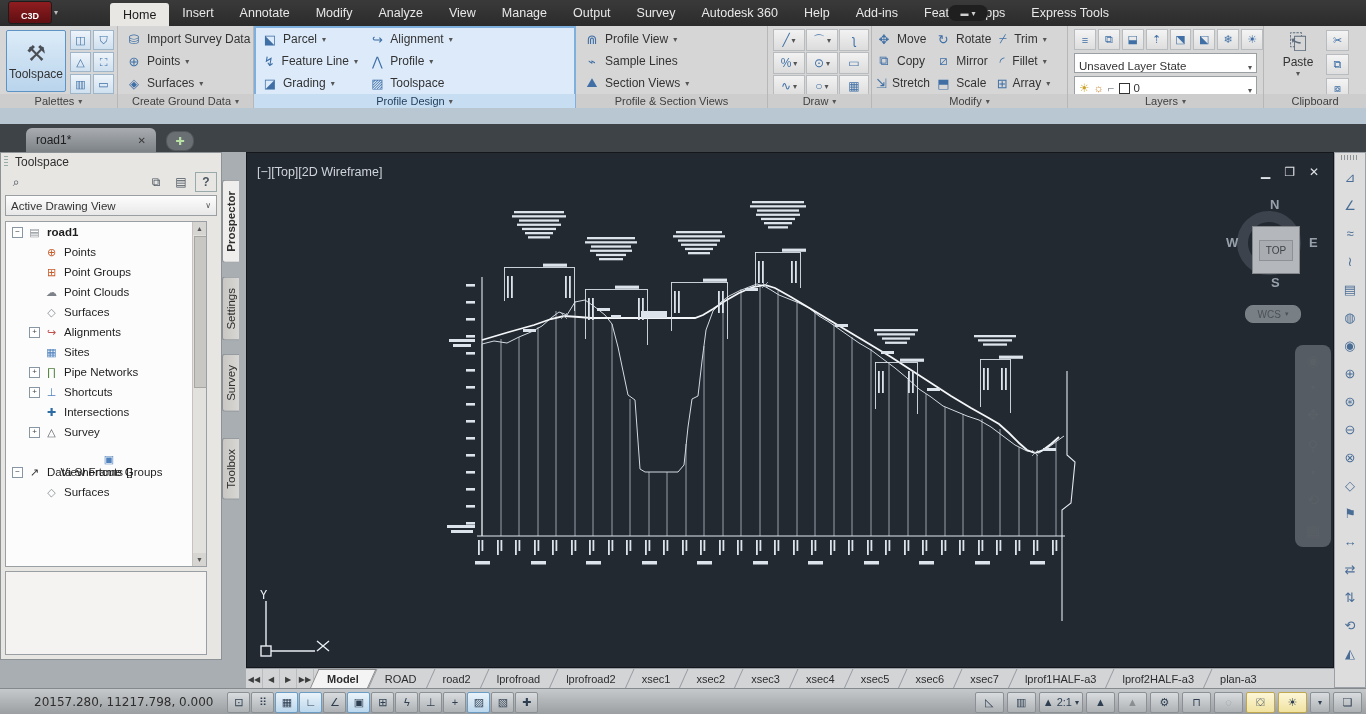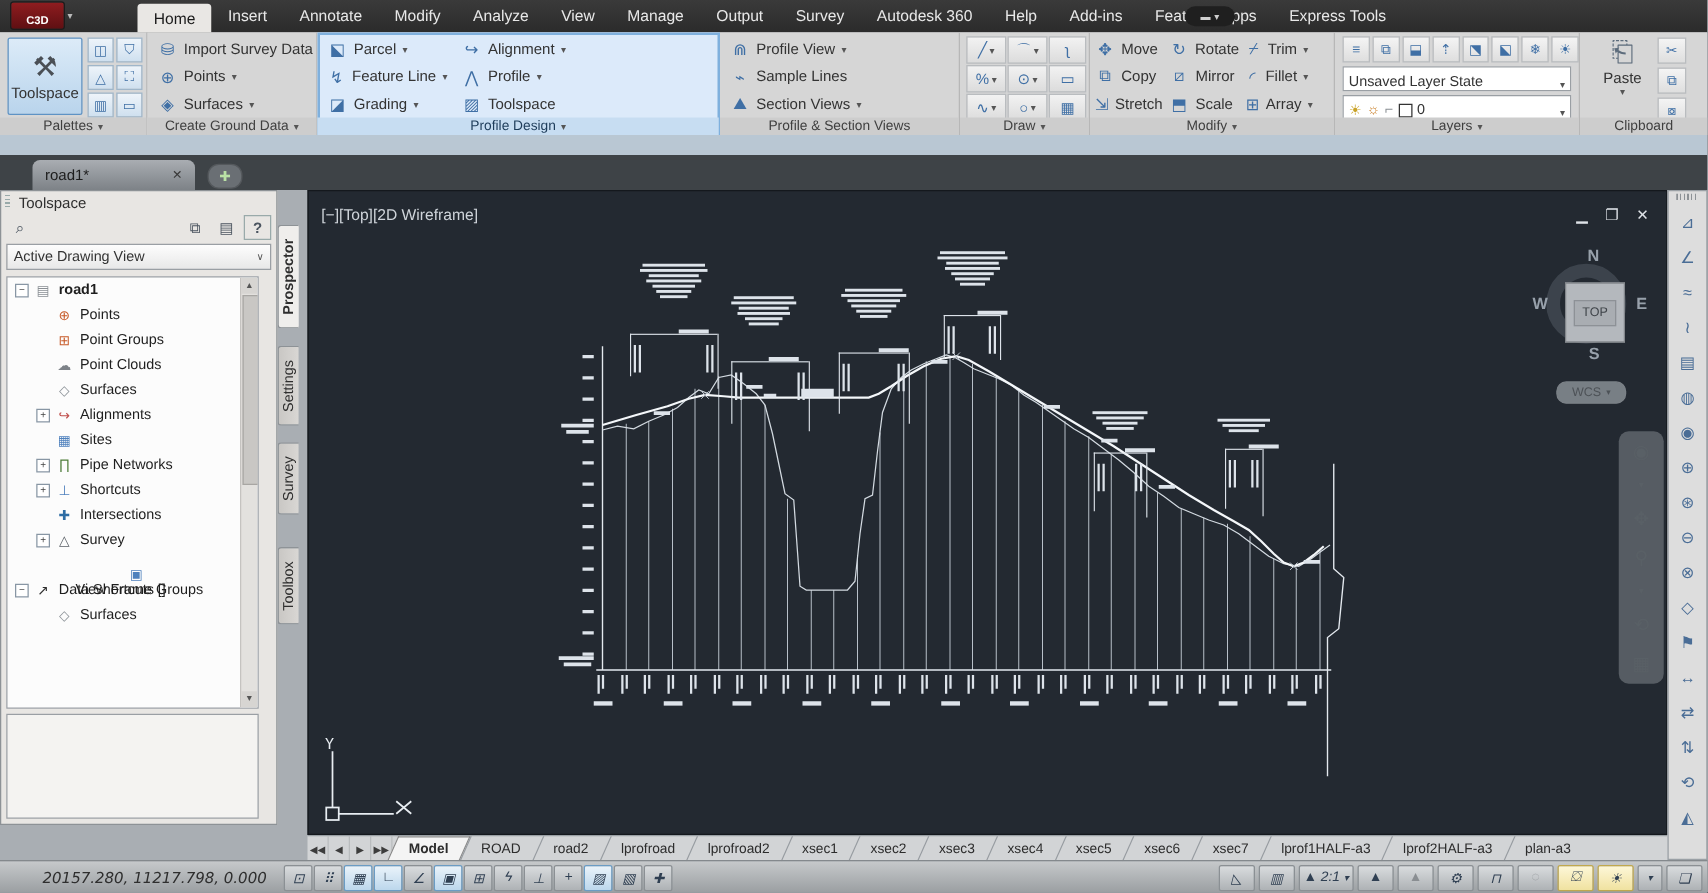--- a/index.html
+++ b/index.html
@@ -144,21 +144,21 @@
               display:flex;align-items:stretch;font-size:11px;color:#2c2c2c;}
   .lnav{width:16px;display:flex;align-items:center;justify-content:center;color:#3c3c3c;font-size:8px;border-right:1px solid #b9bcbe;}
   .ltab{position:relative;padding:0 13px;display:flex;align-items:center;}
   .ltab::before{content:"";position:absolute;inset:0;transform:skewX(-24deg);border-left:1px solid #969ba0;}
   .ltab.active{font-weight:bold;}
   .ltab.active::before{background:#f4f4f4;border:1px solid #888;border-bottom:none;}
   .ltab span{position:relative;}
 
   
   #statusbar{position:absolute;left:0;top:688px;width:1366px;height:26px;background:linear-gradient(#c6c9cb,#999da0);
-             border-top:1px solid #84898d;display:flex;align-items:center;font-style:italic;}
+             border-top:1px solid #84898d;display:flex;align-items:center;}
   #coords{color:#2e2e2e;font-size:12px;padding:0 14px 0 34px;font-family:"DejaVu Sans",sans-serif;}
   #toggles{display:flex;gap:1px;align-items:center;}
   .tgl{width:21px;height:19px;border:1px solid #8b9094;background:linear-gradient(#d9dcde,#aeb2b5);display:flex;
        align-items:center;justify-content:center;font-size:11px;color:#2f3f52;border-radius:2px;}
   .tgl.pressed{background:linear-gradient(#eaf3fa,#bcd7ec);border-color:#6b9cc4;}
   #sb-right{position:absolute;right:4px;display:flex;align-items:center;gap:3px;height:26px;}
   .sbtn{height:19px;min-width:21px;border:1px solid #8b9094;background:linear-gradient(#d9dcde,#aeb2b5);
         display:flex;align-items:center;justify-content:center;font-size:11px;color:#2f3f52;padding:0 3px;gap:3px;border-radius:2px;}
   .sbtn.lit{background:linear-gradient(#fdf7d8,#f0e2a0);border-color:#c0a84e;}
   .sbtn.dim{color:#8a8e92;}

